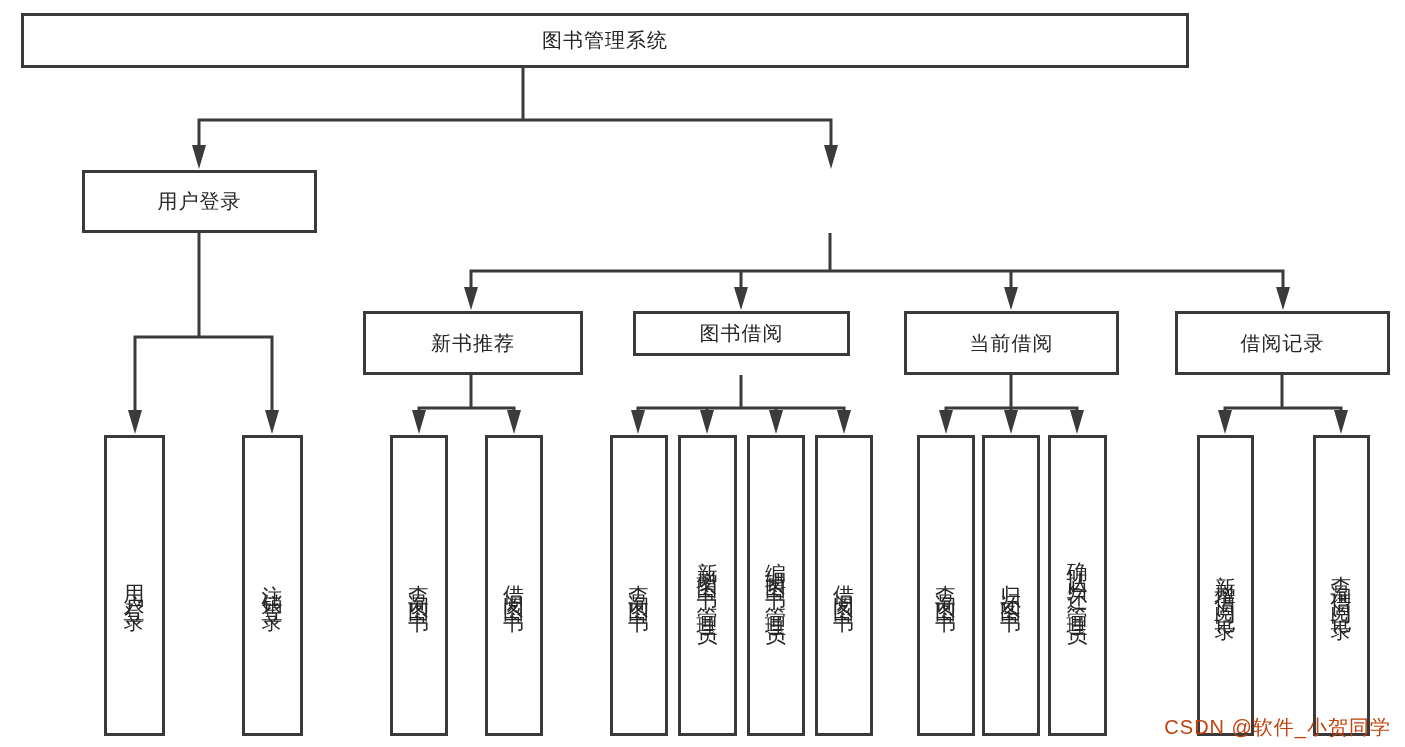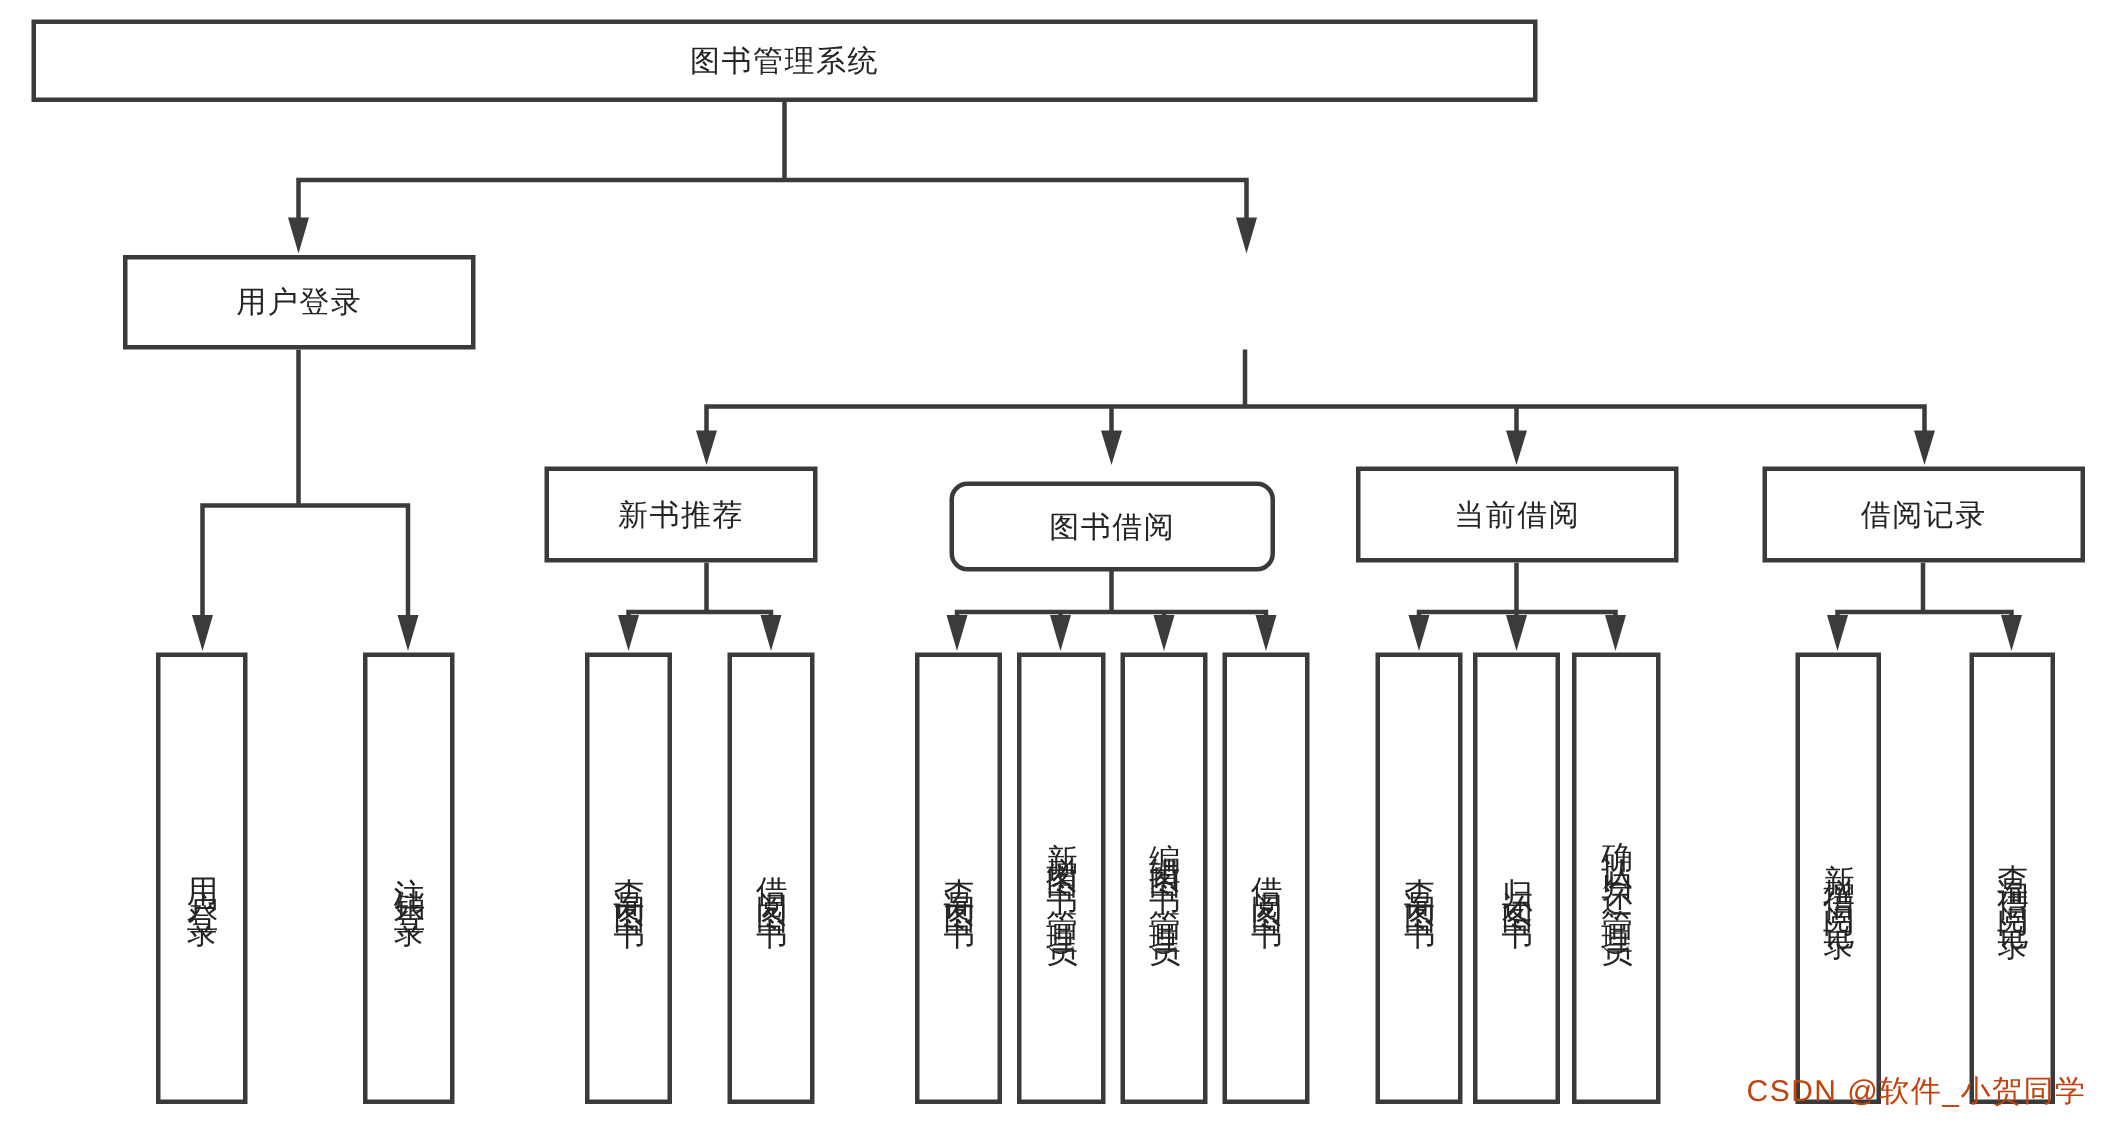--- a/index.html
+++ b/index.html
@@ -68,26 +68,26 @@
       <polygon points="769,410 783,410 776,434"></polygon>
       <polygon points="837,410 851,410 844,434"></polygon>
       <polygon points="939,410 953,410 946,434"></polygon>
       <polygon points="1004,410 1018,410 1011,434"></polygon>
       <polygon points="1070,410 1084,410 1077,434"></polygon>
       <polygon points="1218,410 1232,410 1225,434"></polygon>
       <polygon points="1334,410 1348,410 1341,434"></polygon>
     </g>
   </svg>
 
-  <div class="node" style="left:21px; top:13px; width:1004px; height:55px;">图书管理系统</div>
+  <div class="node" style="left:21px; top:13px; width:1168px; height:55px;">图书管理系统</div>
 
   <div class="node" style="left:82px; top:170px; width:235px; height:63px;">用户登录</div>
 
-  <div class="node" style="left:363px; top:311px; width:182px; height:64px;">新书推荐</div>
-  <div class="node" style="left:633px; top:321px; width:217px; height:60px;border-radius:12px;">图书借阅</div>
+  <div class="node" style="left:363px; top:311px; width:220px; height:64px;">新书推荐</div>
+  <div class="node" style="left:633px; top:311px; width:217px; height:45px;">图书借阅</div>
   <div class="node" style="left:904px; top:311px; width:215px; height:64px;">当前借阅</div>
   <div class="node" style="left:1175px; top:311px; width:215px; height:64px;">借阅记录</div>
 
   <div class="node leaf" style="left:104px; top:435px; width:61px; height:301px;">
     <span>用户登录</span>
   </div>
   <div class="node leaf" style="left:242px; top:435px; width:61px; height:301px;">
     <span>注销登录</span>
   </div>
   <div class="node leaf" style="left:390px; top:435px; width:58px; height:301px;">

